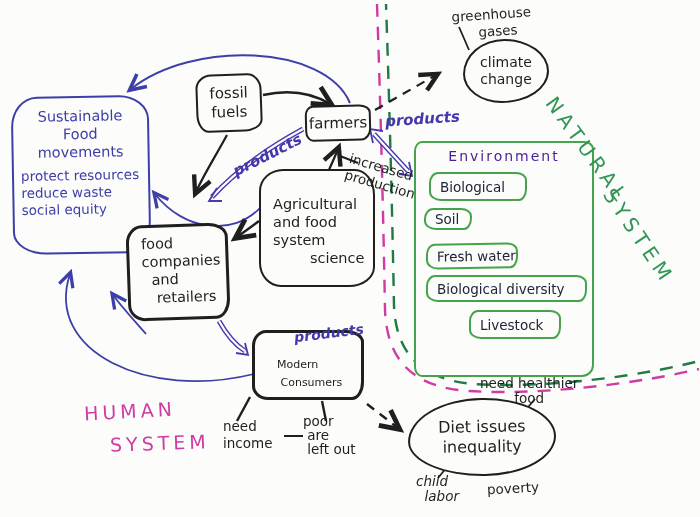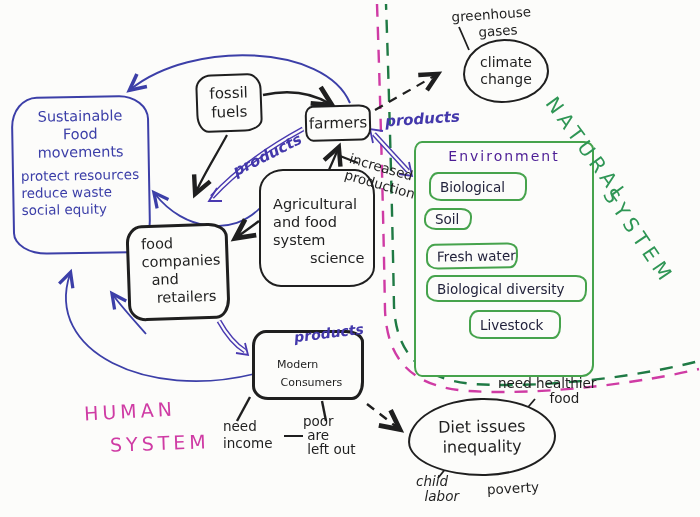--- a/index.html
+++ b/index.html
@@ -167,21 +167,21 @@
   <div class="lbl blue-ink" style="left:294px;top:325px;transform:rotate(-7deg);font-size:14px;">products</div>
 
   <div class="lbl ml small" style="left:352px;top:150px;transform:rotate(16deg);transform-origin:left top;">increased
 production</div>
 
   <div class="lbl ml small" style="left:303px;top:414px;line-height:1.05;">poor
  are
  left out</div>
   <div class="lbl ml small" style="left:223px;top:418px;">need
 income</div>
-  <div class="lbl ml small" style="left:498px;top:376px;line-height:1.1;text-align:center;">need healthier
+  <div class="lbl ml small" style="left:480px;top:376px;line-height:1.1;">need healthier
         food</div>
   <div class="lbl ml small" style="left:416px;top:474px;line-height:1.1;font-style:italic;">child
   labor</div>
   <div class="lbl small" style="left:487px;top:480px;transform:rotate(-3deg);">poverty</div>
 
   <div class="lbl magenta" style="left:84px;top:400px;transform:rotate(-3deg);">HUMAN</div>
   <div class="lbl magenta" style="left:110px;top:432px;transform:rotate(-2deg);">SYSTEM</div>
   <div class="lbl green-ink" style="left:560px;top:92px;transform:rotate(54deg);transform-origin:left top;">NATURAL</div>
   <div class="lbl green-ink" style="left:618px;top:184px;transform:rotate(56deg);transform-origin:left top;">SYSTEM</div>
 

